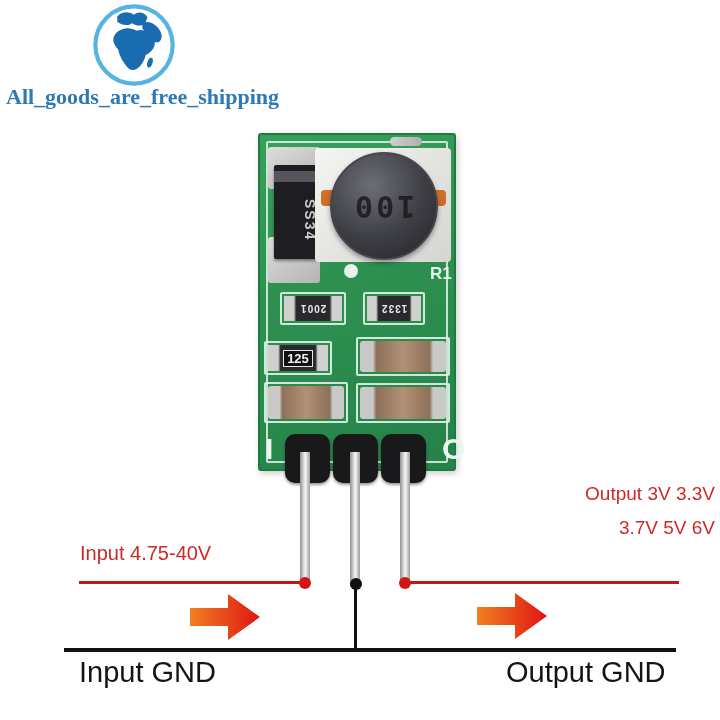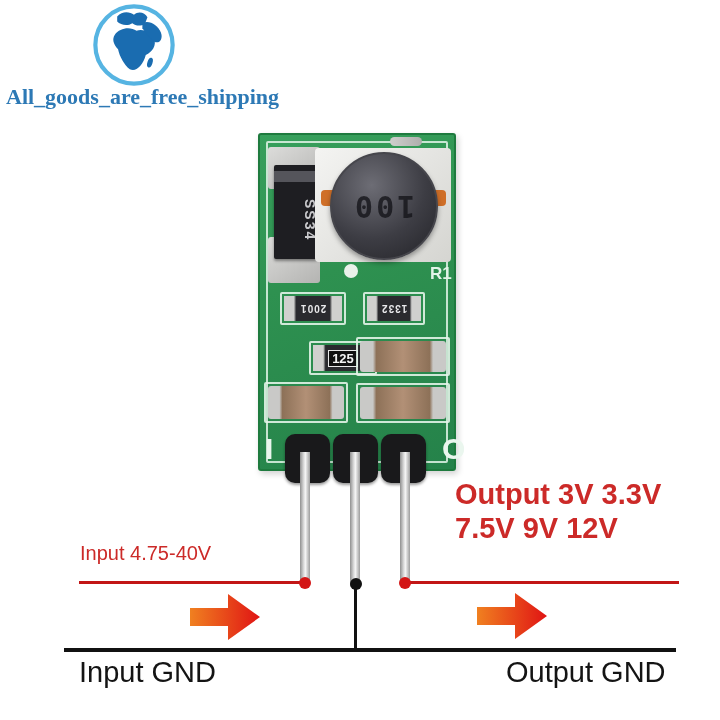--- a/index.html
+++ b/index.html
@@ -45,21 +45,21 @@
        background:#e9f1ea;}
   .r1-label{position:absolute;left:138px;top:129px;color:#e2f3e8;font-weight:700;font-size:17px;margin-left:32px;}
   .silk{border:2px solid rgba(226,243,232,.9);border-radius:2px;box-sizing:border-box;
        position:absolute;display:flex;align-items:center;justify-content:center;padding:2px;}
   .chip-body{width:100%;height:100%;display:flex;align-items:center;justify-content:center;}
   .res-body{background:linear-gradient(90deg,#d0d0ce 0 17%,#2a2a2e 21% 79%,#d0d0ce 83%);}
   .res-text{transform:rotate(180deg);color:#e8e8ea;font-size:10px;font-weight:700;
        letter-spacing:1px;}
   .r2001{left:20px;top:157px;width:66px;height:33px;}
   .r1332{left:103px;top:157px;width:62px;height:33px;}
-  .ic125{left:4px;top:206px;width:68px;height:34px;margin-left:45px;}
+  .ic125{left:4px;top:206px;width:68px;height:34px;}
   .ic125-text{color:#f2f2f2;font-size:13px;font-weight:700;border:1px solid #e8e8e8;
        padding:0 3px;background:#111;}
   .cap-body{background:linear-gradient(90deg,#c9c9c7 0 15%,#8d7158 19%,#b29076 50%,#8d7158 81%,#c9c9c7 85%);
        border-radius:3px;}
   .capL{left:4px;top:247px;width:84px;height:41px;}
   .capRT{left:96px;top:202px;width:94px;height:39px;}
   .capRB{left:96px;top:248px;width:94px;height:40px;}
   .hb{position:absolute;top:299px;width:45px;height:49px;background:#19191b;border-radius:10px;
        box-shadow:0 2px 3px rgba(0,0,0,.4);}
   .hb1{left:25px;} .hb2{left:73px;} .hb3{left:121px;}
@@ -70,21 +70,21 @@
   .pin{position:absolute;width:10px;
        background:linear-gradient(90deg,#8f8f8f,#e0e0e0 40%,#f3f3f3 55%,#9c9c9c);
        border-radius:0 0 3px 3px;}
   .pin1{left:300px;top:452px;height:132px;}
   .pin2{left:350px;top:452px;height:136px;}
   .pin3{left:400px;top:452px;height:132px;}
 
   
   .red-text{position:absolute;color:#cc2a28;}
   .in-label{left:80px;top:542px;font-size:20px;white-space:nowrap;}
-  .out-block{left:455px;top:477px;width:260px;text-align:left;font-size:29px;line-height:34px;font-weight:bold;}
+  .out-block{left:455px;top:477px;width:260px;text-align:right;font-size:19px;line-height:34px;}
   .redline{position:absolute;top:581px;height:3px;background:#c21616;}
   .redline-l{left:79px;width:227px;}
   .redline-r{left:404px;width:275px;}
   .dot{position:absolute;width:12px;height:12px;border-radius:50%;}
   .dot-red1{left:299px;top:577px;background:#d31515;}
   .dot-red2{left:399px;top:577px;background:#d31515;}
   .dot-black{left:350px;top:578px;background:#111;}
   .vline{position:absolute;left:354px;top:583px;width:3px;height:67px;background:#111;}
   .blackline{position:absolute;left:64px;top:648px;width:612px;height:4px;background:#111;}
   .gnd{position:absolute;top:656px;color:#141414;font-size:29px;white-space:nowrap;}
@@ -161,21 +161,21 @@
     <div class="pin-io io-o">O</div>
   </div>
 
   <div class="pin pin1"></div>
   <div class="pin pin2"></div>
   <div class="pin pin3"></div>
 
   <div class="red-text in-label">Input 4.75-40V</div>
   <div class="red-text out-block">
     <div>Output 3V 3.3V</div>
-    <div>7.5V 9V 12V</div>
+    <div>3.7V 5V 6V</div>
   </div>
 
   <div class="redline redline-l"></div>
   <div class="redline redline-r"></div>
   <div class="dot dot-red1"></div>
   <div class="dot dot-red2"></div>
   <div class="dot dot-black"></div>
   <div class="vline"></div>
   <div class="blackline"></div>
 

